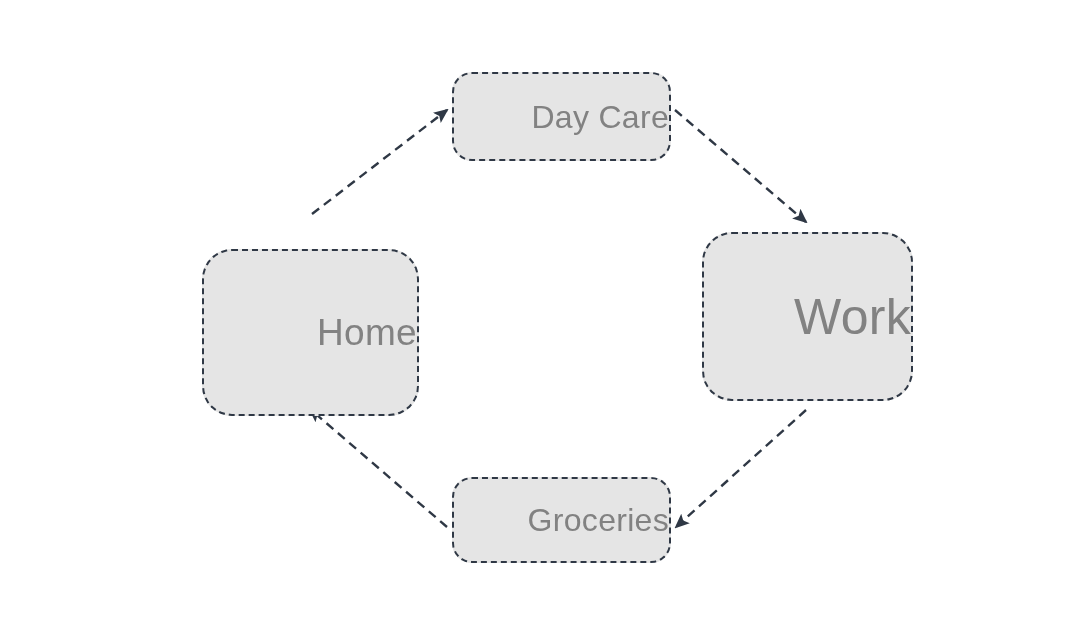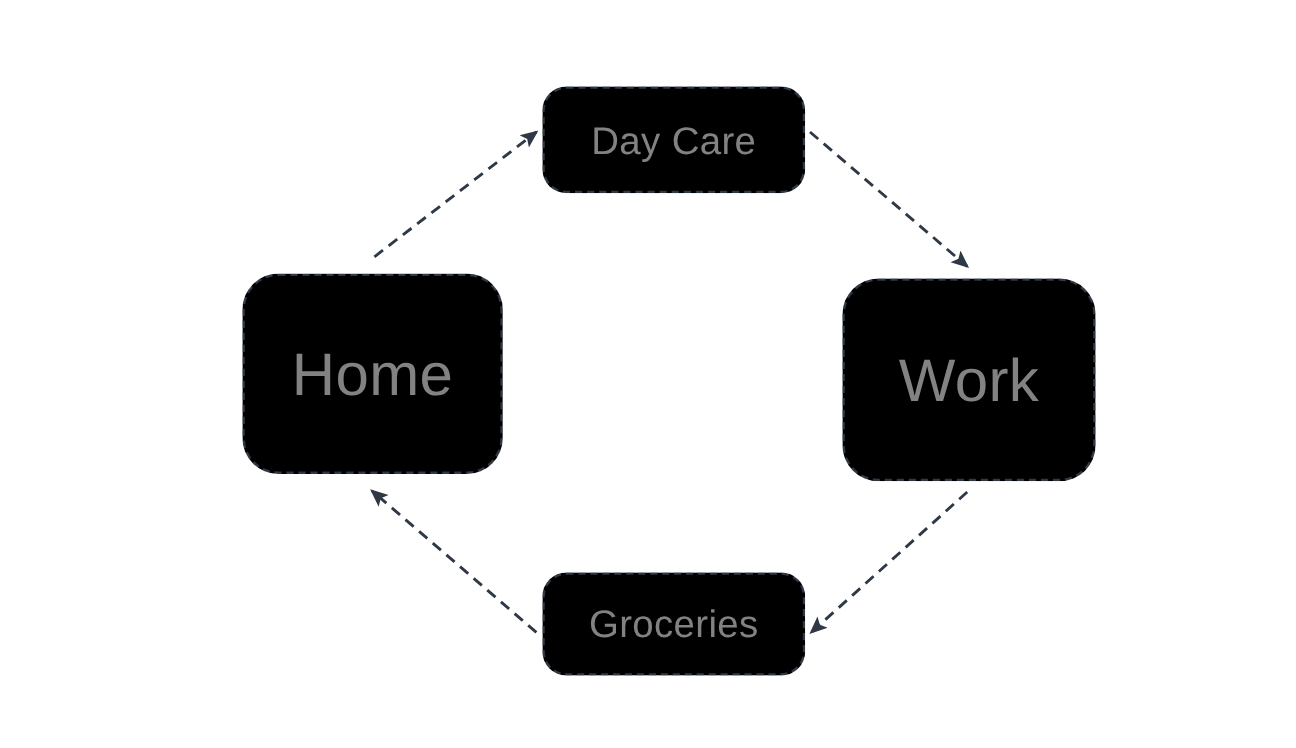--- a/index.html
+++ b/index.html
@@ -25,43 +25,43 @@
     top: 0;
     width: 1080px;
     height: 623px;
     pointer-events: none;
   }
   .node {
     position: absolute;
     box-sizing: border-box;
     display: flex;
     align-items: center;
-    justify-content: center;
-    background: #000000;
+    justify-content: flex-end;
+    background: #e5e5e5;
     border-style: dashed;
     border-width: 2.5px;
     border-color: #2f3845;
     border-radius: 22px;
     color: #828282;
     font-weight: 400;
     letter-spacing: 0.3px;
     white-space: nowrap;
     user-select: none;
   }
   .node-label {
     display: block;
     line-height: 1;
   }
   #node-home {
     left: 202px;
-    top: 228px;
+    top: 249px;
     width: 217px;
     height: 167px;
     border-radius: 30px;
-    font-size: 50px;
+    font-size: 37px;
   }
   #node-work {
     left: 702px;
     top: 232px;
     width: 211px;
     height: 169px;
     border-radius: 30px;
     font-size: 50px;
   }
   #node-daycare {

